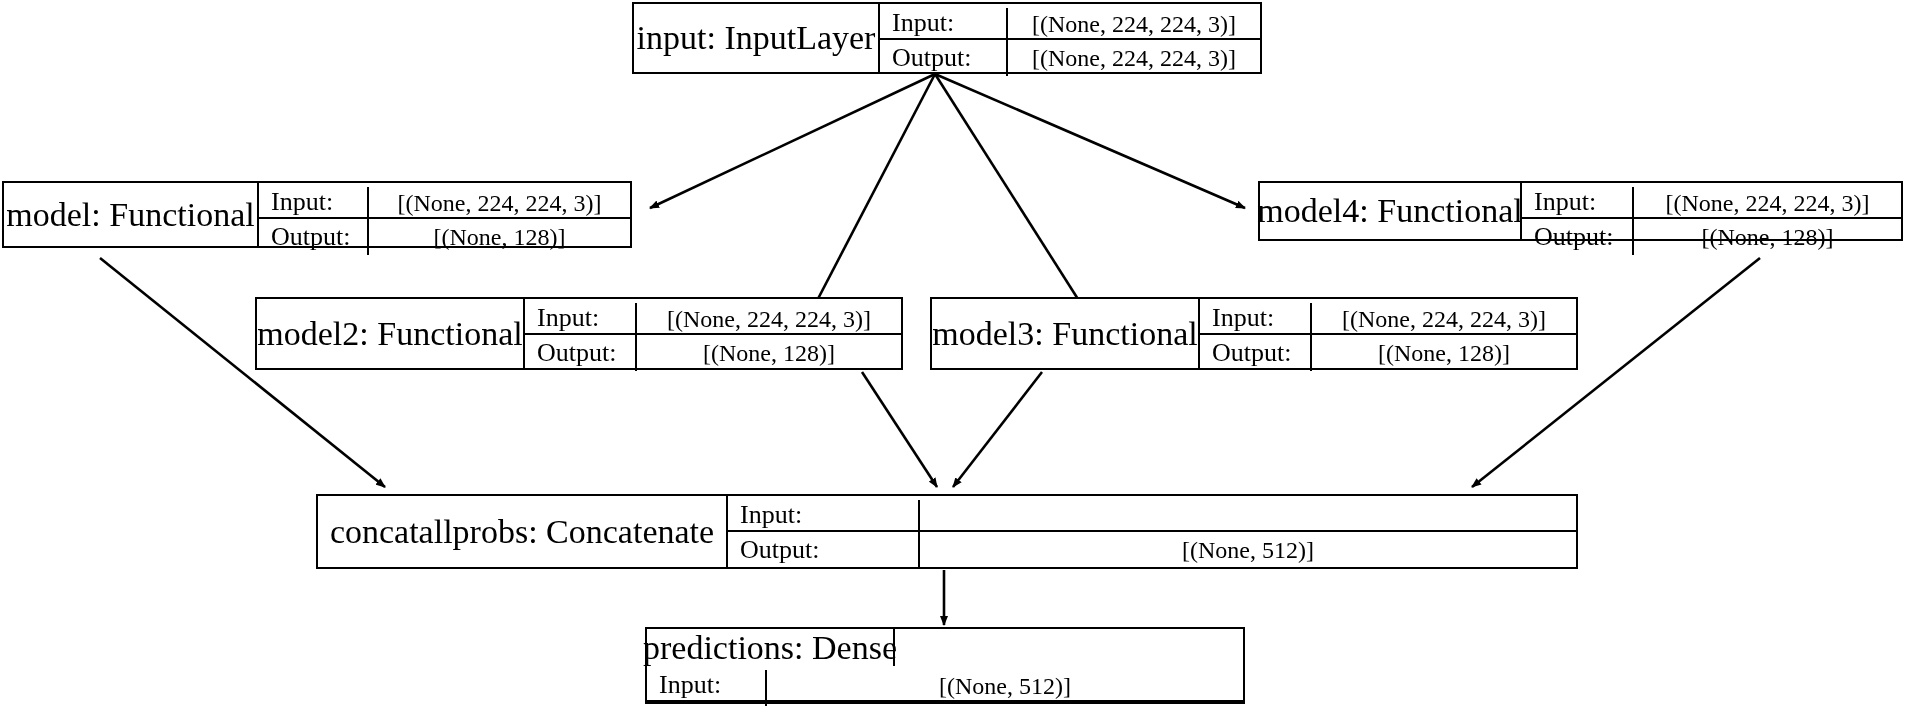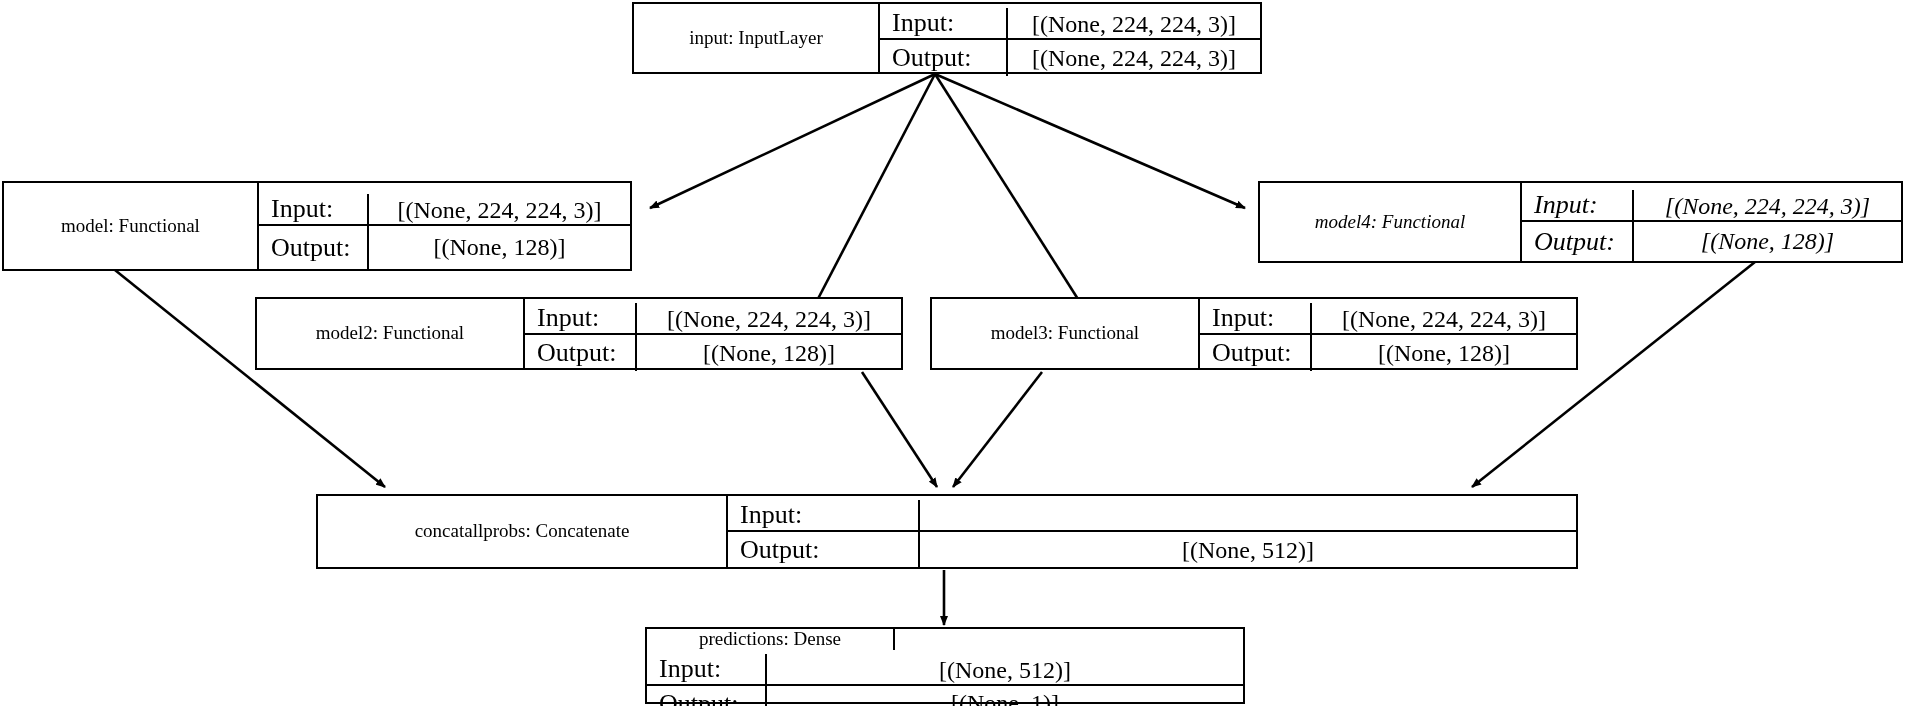--- a/index.html
+++ b/index.html
@@ -34,21 +34,21 @@
     z-index: 2;
   }
   .node-name {
     display: flex;
     align-items: center;
     justify-content: center;
     box-sizing: border-box;
     border-right: 2px solid #000000;
     padding: 0 14px;
     white-space: nowrap;
-    font-size: 19px;
+    font-size: 34px;
     color: #000000;
     line-height: 1.1;
   }
   .io-table {
     display: flex;
     flex-direction: column;
     flex: 1 1 auto;
     box-sizing: border-box;
   }
   .io-row {
@@ -123,35 +123,35 @@
         <div class="io-label" style="width:128px;">Input:</div>
         <div class="io-value">[(None, 224, 224, 3)]</div>
       </div>
       <div class="io-row">
         <div class="io-label" style="width:128px;">Output:</div>
         <div class="io-value">[(None, 224, 224, 3)]</div>
       </div>
     </div>
   </div>
 
-  <div class="node" style="left:2px; top:181px; width:630px; height:90px;">
+  <div class="node" style="left:2px; top:181px; width:630px; height:67px;">
     <div class="node-name" style="width:255px;">model: Functional</div>
     <div class="io-table">
       <div class="io-row top">
         <div class="io-label" style="width:110px;">Input:</div>
         <div class="io-value">[(None, 224, 224, 3)]</div>
       </div>
       <div class="io-row">
         <div class="io-label" style="width:110px;">Output:</div>
         <div class="io-value">[(None, 128)]</div>
       </div>
     </div>
   </div>
 
-  <div class="node" style="left:1258px; top:181px; width:645px; height:82px;font-style:italic;">
+  <div class="node" style="left:1258px; top:181px; width:645px; height:60px;">
     <div class="node-name" style="width:262px;">model4: Functional</div>
     <div class="io-table">
       <div class="io-row top">
         <div class="io-label" style="width:112px;">Input:</div>
         <div class="io-value">[(None, 224, 224, 3)]</div>
       </div>
       <div class="io-row">
         <div class="io-label" style="width:112px;">Output:</div>
         <div class="io-value">[(None, 128)]</div>
       </div>

